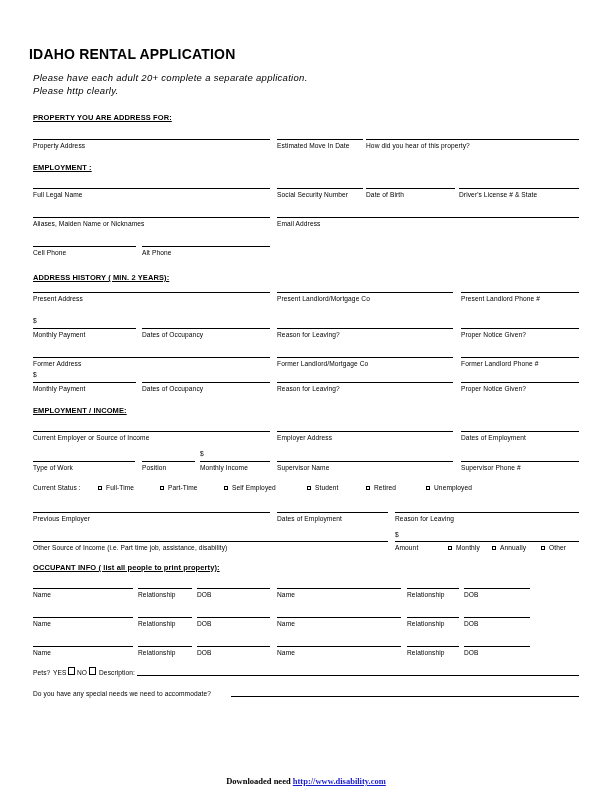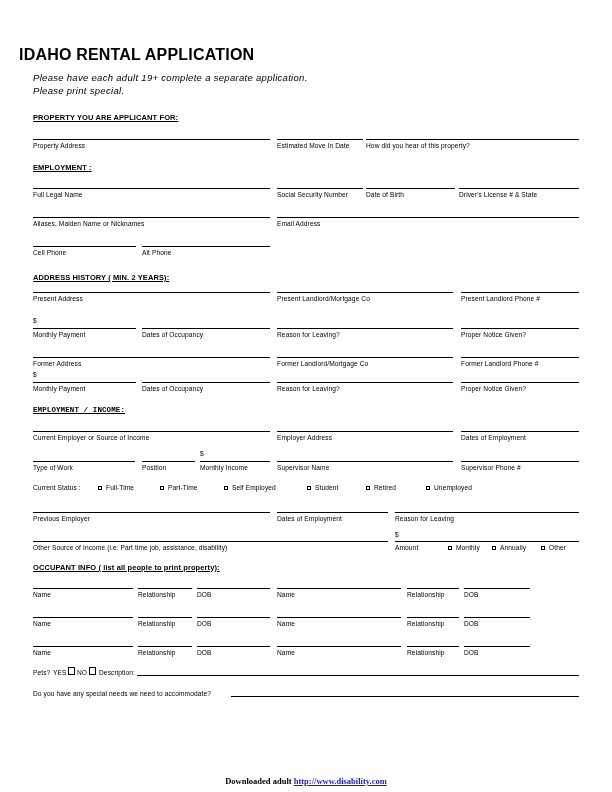--- a/index.html
+++ b/index.html
@@ -17,23 +17,23 @@
   }
   .page {
     position: absolute;
     left: 0; top: 0;
     width: 612px;
     height: 792px;
   }
   
   .title {
     position: absolute;
-    left: 19px;
+    left: 29px;
     top: 46px;
-    font-size: 16px;
+    font-size: 14px;
     font-weight: bold;
     letter-spacing: 0.2px;
     white-space: nowrap;
   }
   .subtitle {
     position: absolute;
     left: 33px;
     font-style: italic;
     font-size: 9.5px;
     white-space: nowrap;
@@ -99,24 +99,24 @@
     color: #1a1ad0;
     text-decoration: underline;
   }
 </style>
 </head>
 <body>
 
 <div class="page">
 
   <div class="title">IDAHO RENTAL APPLICATION</div>
-  <div class="subtitle sub1">Please have each adult 19+ complete a separate application.</div>
-  <div class="subtitle sub2">Please print special.</div>
-
-  <div class="section" style="top:113px;">PROPERTY YOU ARE APPLICANT FOR:</div>
+  <div class="subtitle sub1">Please have each adult 20+ complete a separate application.</div>
+  <div class="subtitle sub2">Please http clearly.</div>
+
+  <div class="section" style="top:113px;">PROPERTY YOU ARE ADDRESS FOR:</div>
 
   <div class="rule" style="left:33px; top:139px; width:237px;"></div>
   <div class="lbl" style="left:33px; top:142px;">Property Address</div>
 
   <div class="rule" style="left:277px; top:139px; width:86px;"></div>
   <div class="lbl" style="left:277px; top:142px;">Estimated Move In Date</div>
 
   <div class="rule" style="left:366px; top:139px; width:213px;"></div>
   <div class="lbl" style="left:366px; top:142px;">How did you hear of this property?</div>
 
@@ -185,21 +185,21 @@
 
   <div class="rule" style="left:142px; top:382px; width:128px;"></div>
   <div class="lbl" style="left:142px; top:385px;">Dates of Occupancy</div>
 
   <div class="rule" style="left:277px; top:382px; width:176px;"></div>
   <div class="lbl" style="left:277px; top:385px;">Reason for Leaving?</div>
 
   <div class="rule" style="left:461px; top:382px; width:118px;"></div>
   <div class="lbl" style="left:461px; top:385px;">Proper Notice Given?</div>
 
-  <div class="section" style="top:406px;font-family:Liberation Mono, monospace;">EMPLOYMENT / INCOME:</div>
+  <div class="section" style="top:406px;">EMPLOYMENT / INCOME:</div>
 
   <div class="rule" style="left:33px; top:431px; width:237px;"></div>
   <div class="lbl" style="left:33px; top:434px;">Current Employer or Source of Income</div>
 
   <div class="rule" style="left:277px; top:431px; width:176px;"></div>
   <div class="lbl" style="left:277px; top:434px;">Employer Address</div>
 
   <div class="rule" style="left:461px; top:431px; width:118px;"></div>
   <div class="lbl" style="left:461px; top:434px;">Dates of Employment</div>
 
@@ -310,16 +310,16 @@
   <div class="cbox-lg" style="left:68px; top:667px;"></div>
   <div class="lbl" style="left:77px; top:669px;">NO</div>
   <div class="cbox-lg" style="left:89px; top:667px;"></div>
   <div class="lbl" style="left:99px; top:669px;">Description:</div>
   <div class="rule" style="left:137px; top:675px; width:442px;"></div>
 
   <div class="lbl" style="left:33px; top:690px;">Do you have any special needs we need to accommodate?</div>
   <div class="rule" style="left:231px; top:696px; width:348px;"></div>
 
   <div class="footer">
-    <span>Downloaded adult </span><span class="lnk" style="color: rgb(26, 26, 208);">http://www.disability.com</span>
+    <span>Downloaded need </span><span class="lnk" style="color: rgb(26, 26, 208);">http://www.disability.com</span>
   </div>
 
 </div>
 
 </body></html>

